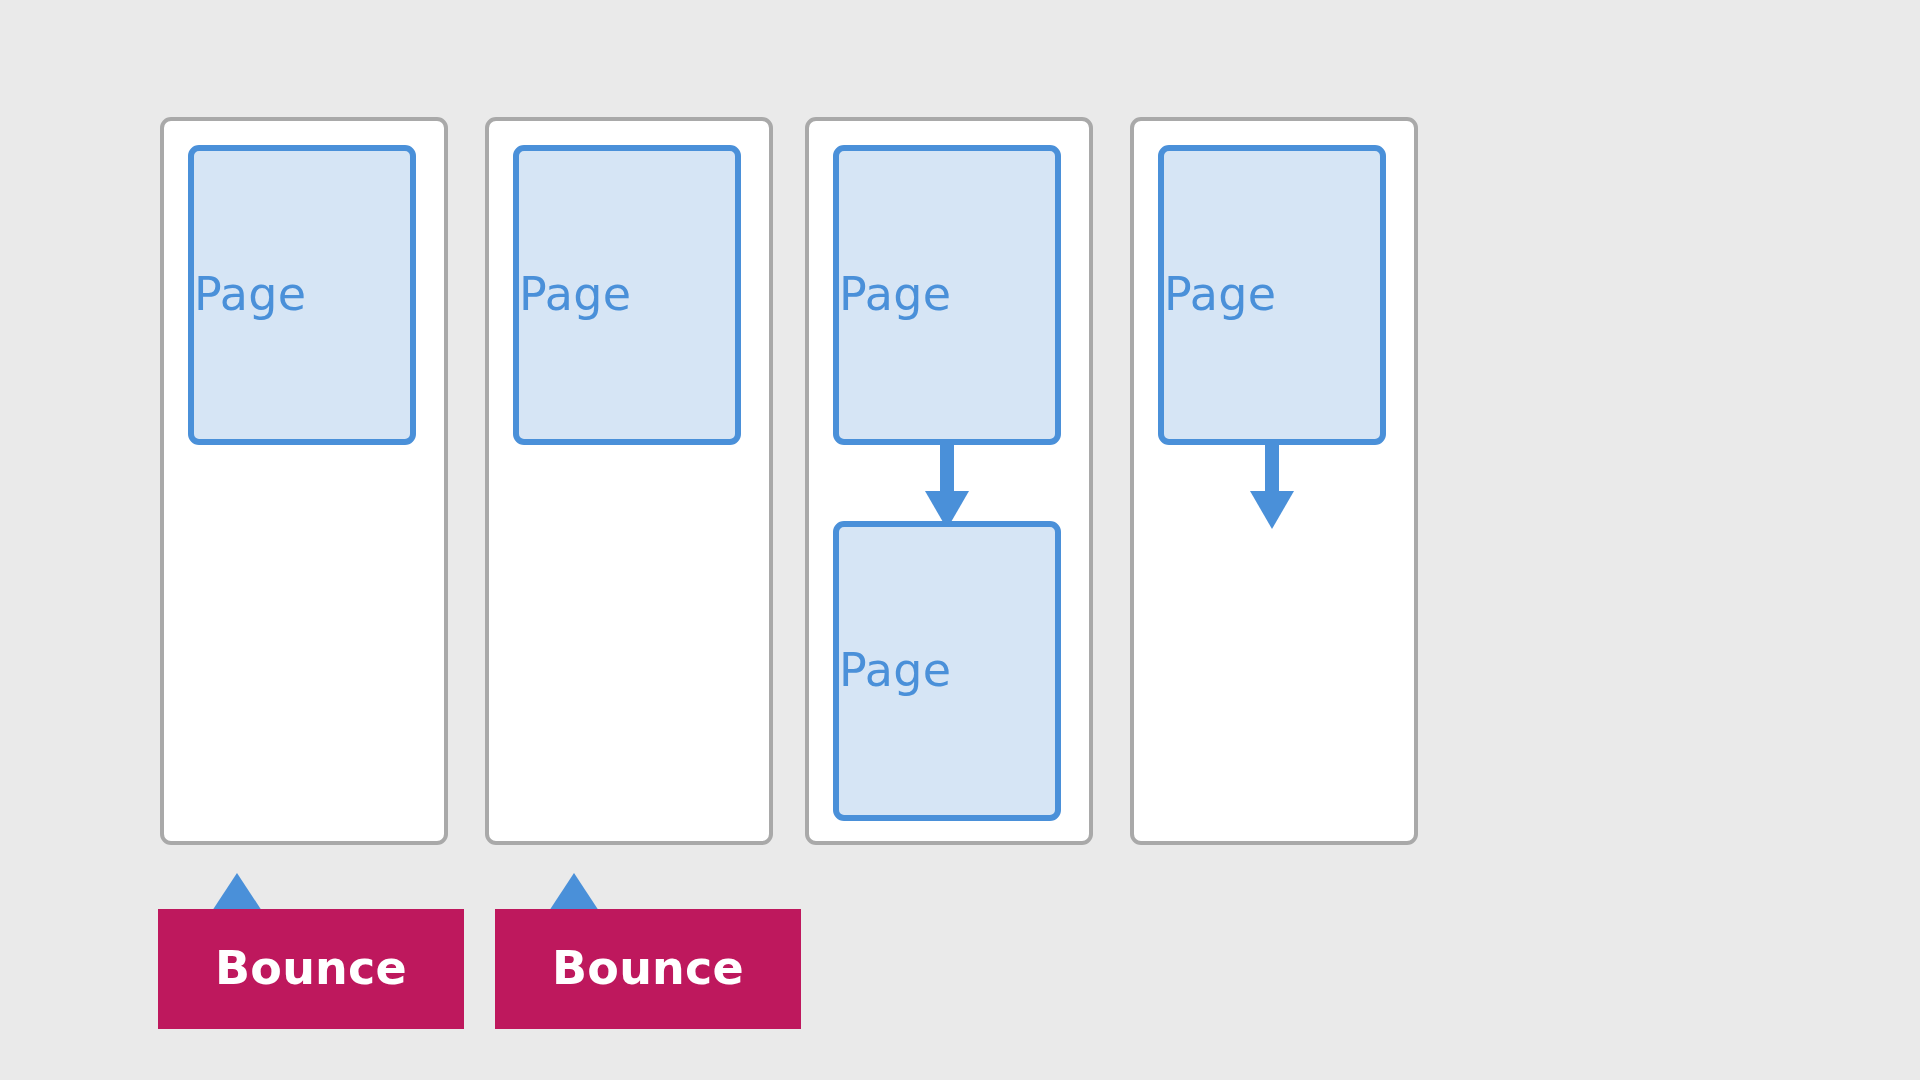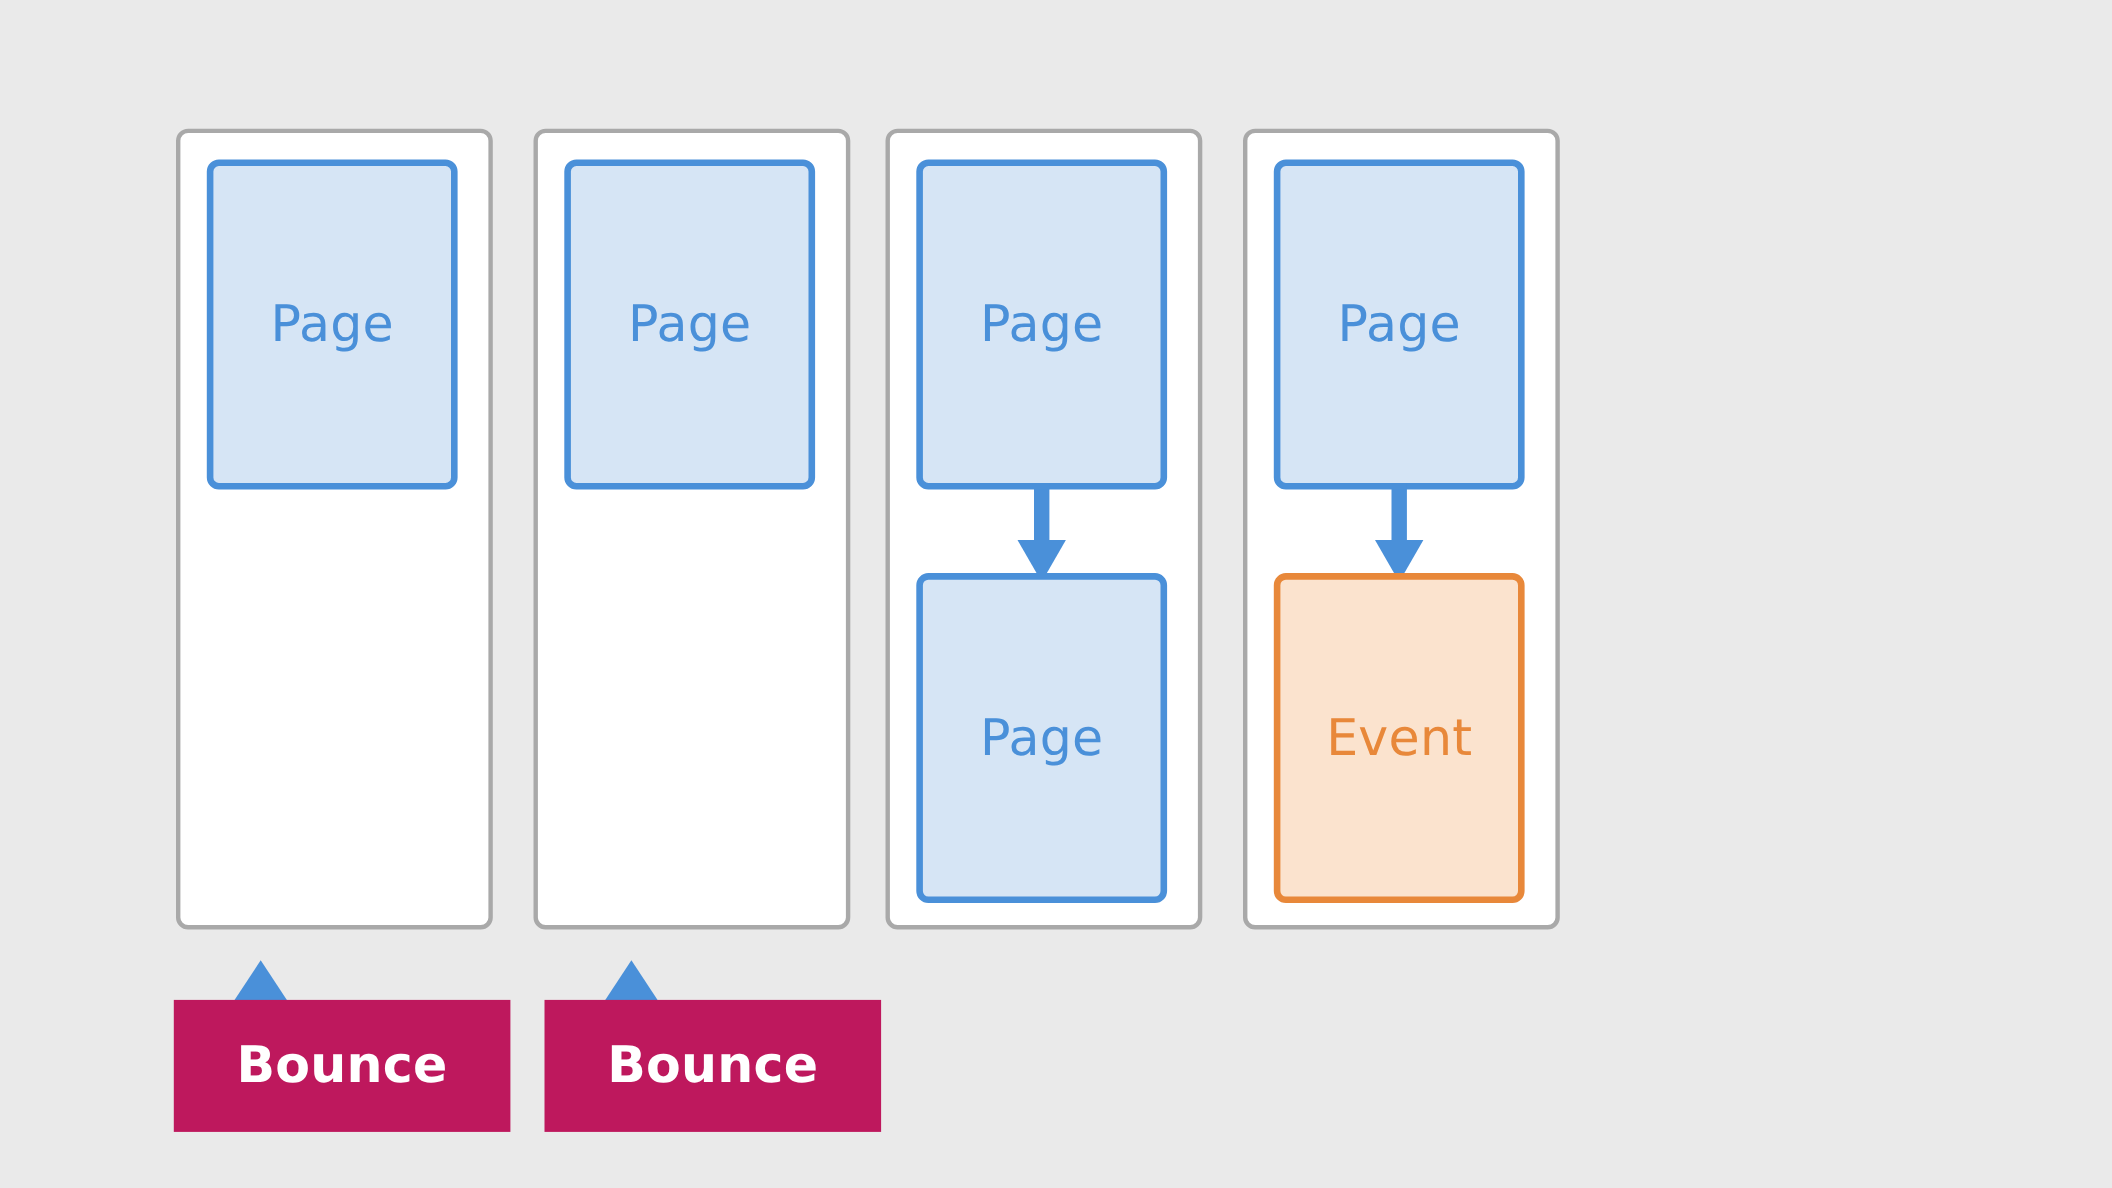--- a/index.html
+++ b/index.html
@@ -29,21 +29,21 @@
     border-radius: 11px;
   }
 
   
   .node {
     position: absolute;
     box-sizing: border-box;
     border-radius: 11px;
     display: flex;
     align-items: center;
-    justify-content: center;
+    justify-content: flex-start;
     font-size: 46px;
     font-weight: 400;
     line-height: 1;
     letter-spacing: 0.2px;
   }
   .node.page {
     background: #d6e5f5;
     border: 6px solid #4a90d9;
     color: #4a90d9;
   }
@@ -129,23 +129,20 @@
   <div class="session-column" style="left:1130px; top:117px; width:288px; height:728px;">
     <div class="node page" style="left:24px; top:24px; width:228px; height:300px;">
       <span class="node-label">Page</span>
     </div>
 
     <svg class="connector" style="left:114px; top:318px; width:48px; height:92px;" viewBox="0 0 48 92" xmlns="http://www.w3.org/2000/svg">
       <rect x="17" y="0" width="14" height="58" fill="#4a90d9"></rect>
       <polygon points="24,90 2,52 46,52" fill="#4a90d9"></polygon>
     </svg>
 
-    <div class="node event" style="left:24px; top:400px; width:228px; height:300px;">
-      <span class="node-label">Event</span>
-    </div>
   </div>
 
   <div class="bounce-callout" style="left:158px; top:873px; width:306px; height:156px;">
     <div class="bounce-pointer" style="left:54px;"></div>
     <div class="bounce-body" style="left:0; top:36px; width:306px; height:120px;">
       <span class="bounce-label">Bounce</span>
     </div>
   </div>
 
   <div class="bounce-callout" style="left:495px; top:873px; width:306px; height:156px;">

